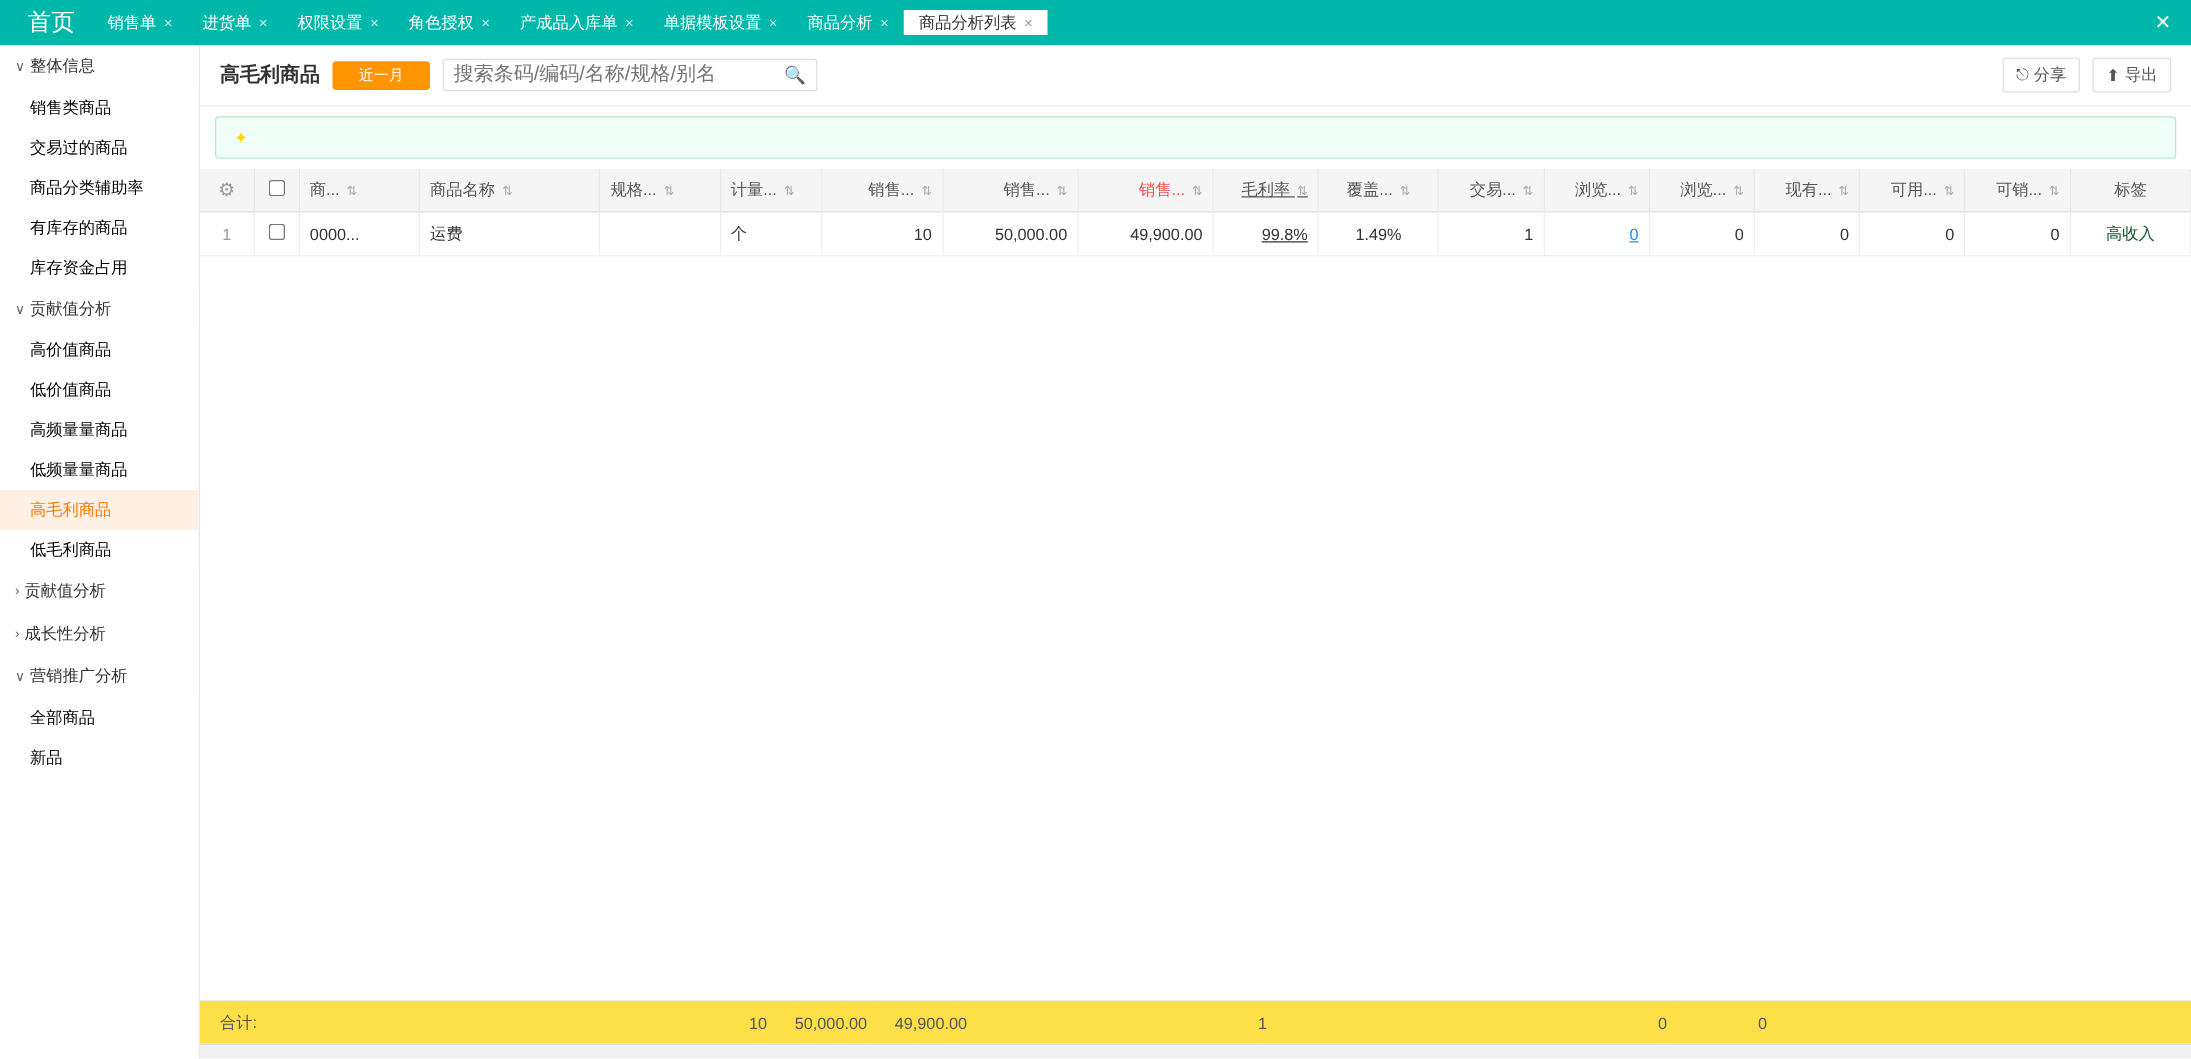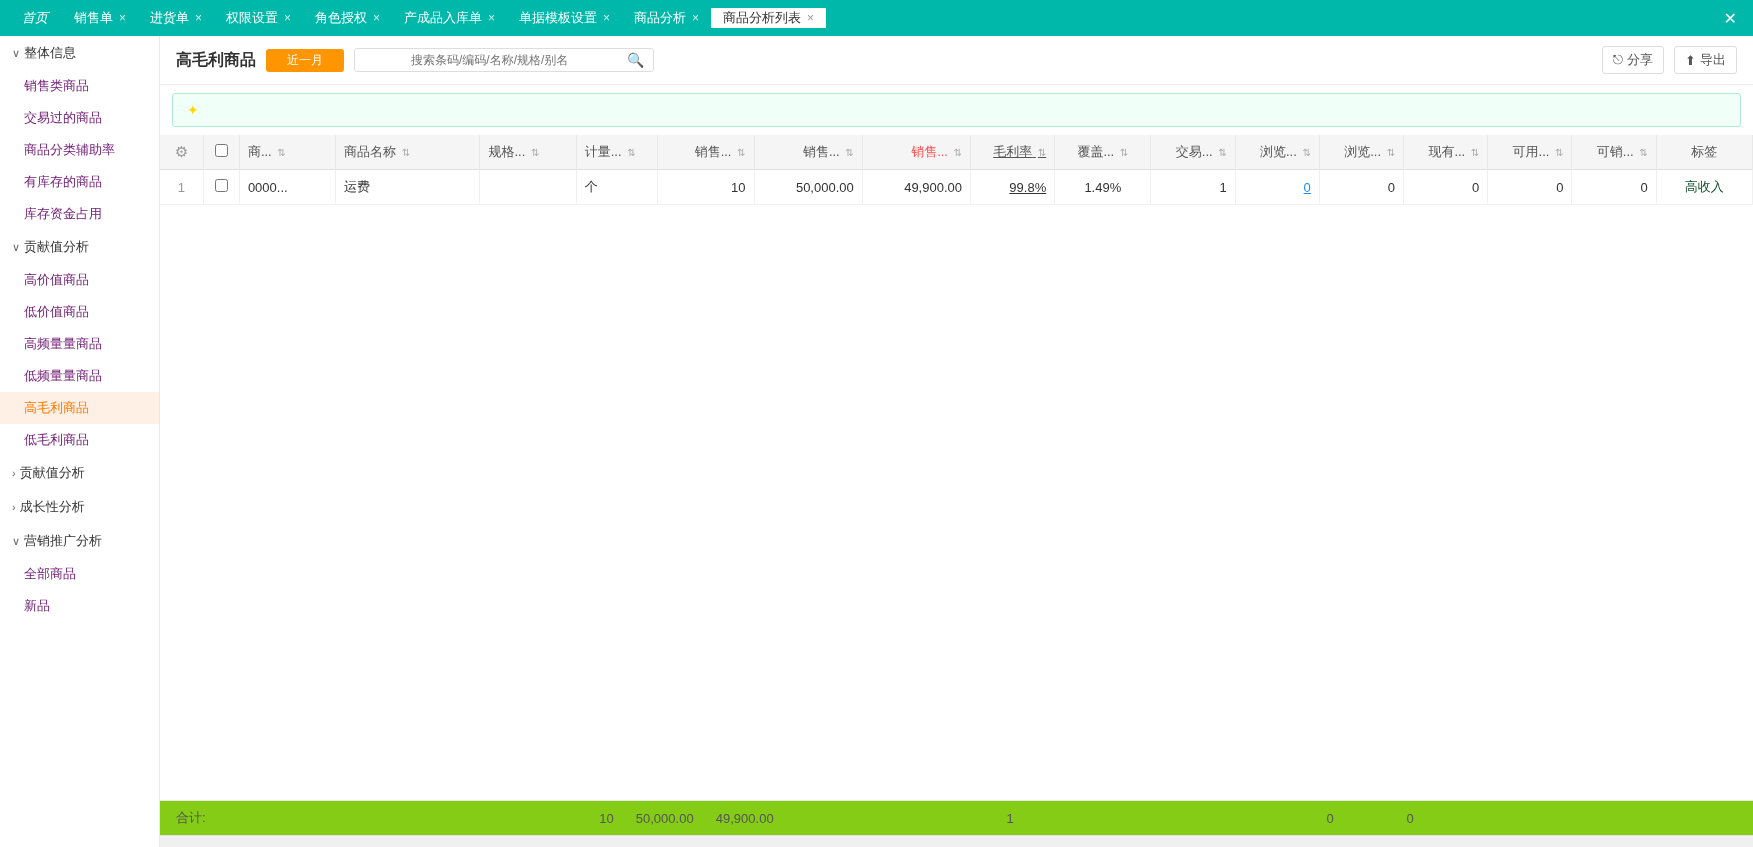--- a/index.html
+++ b/index.html
@@ -33,24 +33,23 @@
       margin-left: 6px;
       font-size: 12px;
       color: rgba(255,255,255,0.8);
       cursor: pointer;
     }
     .top-nav .nav-tab.active .close-x {
       color: #999;
     }
     .top-nav .nav-home {
       padding: 0 14px;
-      font-size: 13px;
+      font-size: 19px;
       color: white;
       cursor: pointer;
-      font-style: italic;
     }
     .top-nav .spacer { flex: 1; }
     .top-nav .close-window {
       color: white;
       font-size: 16px;
       cursor: pointer;
       padding: 0 8px;
     }
 
     
@@ -77,21 +76,21 @@
       background: white;
     }
     .sidebar-section-header .arrow {
       margin-right: 4px;
       font-size: 11px;
       color: #666;
     }
     .sidebar-item {
       padding: 7px 12px 7px 24px;
       font-size: 13px;
-      color: #701a75;
+      color: #000000;
       cursor: pointer;
       white-space: nowrap;
     }
     .sidebar-item.active {
       background: #fff0e6;
       color: #ff7a00;
       font-weight: 500;
     }
 
     
@@ -130,25 +129,24 @@
       align-items: center;
       border: 1px solid #ddd;
       border-radius: 3px;
       padding: 3px 8px;
       flex: 1;
       max-width: 300px;
     }
     .search-box input {
       border: none;
       outline: none;
-      font-size: 12px;
+      font-size: 16px;
       color: #999;
       width: 100%;
       background: transparent;
-      margin-left: 48px;
     }
     .search-icon { color: #999; cursor: pointer; font-size: 14px; }
     .header-spacer { flex: 1; }
     .btn-share, .btn-export {
       display: flex;
       align-items: center;
       gap: 4px;
       background: white;
       border: 1px solid #ddd;
       border-radius: 3px;
@@ -227,21 +225,21 @@
     .col-stock1 { width: 70px; text-align: right; }
     .col-stock2 { width: 70px; text-align: right; }
     .col-saleable { width: 70px; text-align: right; }
     .col-tag { width: 80px; text-align: center; }
 
     .tag-high { color: #14532d; font-weight: 500; }
     .link-style { color: #1890ff; cursor: pointer; text-decoration: underline; }
 
     
     .footer-total {
-      background: #84cc16;
+      background: #fde047;
       border-top: 1px solid #e8e8e8;
       padding: 8px 16px;
       display: flex;
       align-items: center;
       font-size: 13px;
       color: #555;
       gap: 0;
     }
     .footer-total .total-label { margin-right: 16px; font-weight: 500; }
     .footer-total .total-cell {

